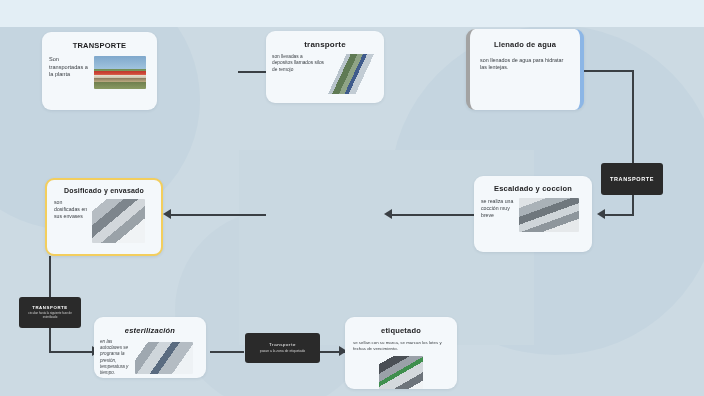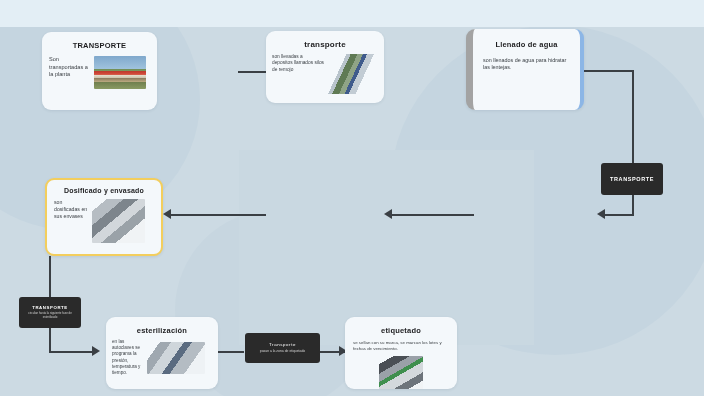--- a/index.html
+++ b/index.html
@@ -71,21 +71,21 @@
     color: #3a3f44;
     line-height: 1.35;
   }
   .card .photo {
     background-size: cover;
     background-position: center;
     border-radius: 1px;
   }
   .row { display: flex; align-items: flex-start; }
   
-  .acc-left-yellow { border-left: 7px solid #a3a3a3; }
+  .acc-left-yellow { border-left: 4px solid #a3a3a3; }
   .acc-right-blue  { border-right: 4px solid #8cb6e6; }
   .acc-all-yellow  { border: 2px solid #f3ce5d; }
 
   
   .darkbox {
     position: absolute;
     background: #2a2a2a;
     color: #ffffff;
     border-radius: 3px;
     text-align: center;
@@ -211,36 +211,43 @@
 
   <div class="card acc-left-yellow acc-right-blue" style="left:466px; top:29px; width:118px; height:81px;">
     <div class="title" style="margin-top:11px; font-size:7.5px;">Llenado de agua</div>
     <div class="body" style="font-size:5.4px; margin:8px 10px 0 10px;">son llenados de agua para hidratar las lentejas.</div>
   </div>
 
   <div class="darkbox" style="left:601px; top:163px; width:62px; height:32px;">
     <div class="dtitle" style="font-size:5.5px;">TRANSPORTE</div>
   </div>
 
+  <div class="card" style="left:474px; top:176px; width:118px; height:76px;">
+    <div class="title" style="margin-top:8px; font-size:7.5px;">Escaldado y coccion</div>
+    <div class="row" style="padding:5px 7px 0 7px;">
+      <div class="body" style="font-size:5.2px; width:34px;">se realiza una cocción muy breve</div>
+      <div class="photo ph-factory" style="width:60px; height:34px; margin-left:4px;"></div>
+    </div>
+  </div>
 
 
   <div class="card acc-all-yellow" style="left:45px; top:178px; width:118px; height:78px;">
     <div class="title" style="margin-top:7px; font-size:7px;">Dosificado y envasado</div>
     <div class="row" style="padding:5px 7px 0 7px;">
       <div class="body" style="font-size:5.2px; width:34px;">son dosificadas en sus envases</div>
       <div class="photo ph-machine" style="width:53px; height:44px; margin-left:4px;"></div>
     </div>
   </div>
 
   <div class="darkbox" style="left:19px; top:297px; width:62px; height:31px;">
     <div class="dtitle" style="font-size:4.3px;">TRANSPORTE</div>
     <div class="dsub" style="font-size:2.9px; margin-top:2px;">circulan hasta la siguiente fase de esterilizado</div>
   </div>
 
-  <div class="card" style="left:106px; top:317px; width:112px; height:72px;">
+  <div class="card" style="left:94px; top:317px; width:112px; height:61px;font-style:italic;">
     <div class="title" style="margin-top:9px; font-size:7.5px;">esterilización</div>
     <div class="row" style="padding:4px 6px 0 6px;">
       <div class="body" style="font-size:4.6px; width:32px;">en las autoclaves se programa la presión, temperatura y tiempo.</div>
       <div class="photo ph-autoclave" style="width:58px; height:32px; margin-left:3px; margin-top:3px;"></div>
     </div>
   </div>
 
   <div class="darkbox" style="left:245px; top:333px; width:75px; height:30px;">
     <div class="dtitle" style="font-size:4.4px; font-weight:normal;">Transporte</div>
     <div class="dsub" style="font-size:3.4px; margin-top:2px;">pasan a la zona de etiquetado</div>

